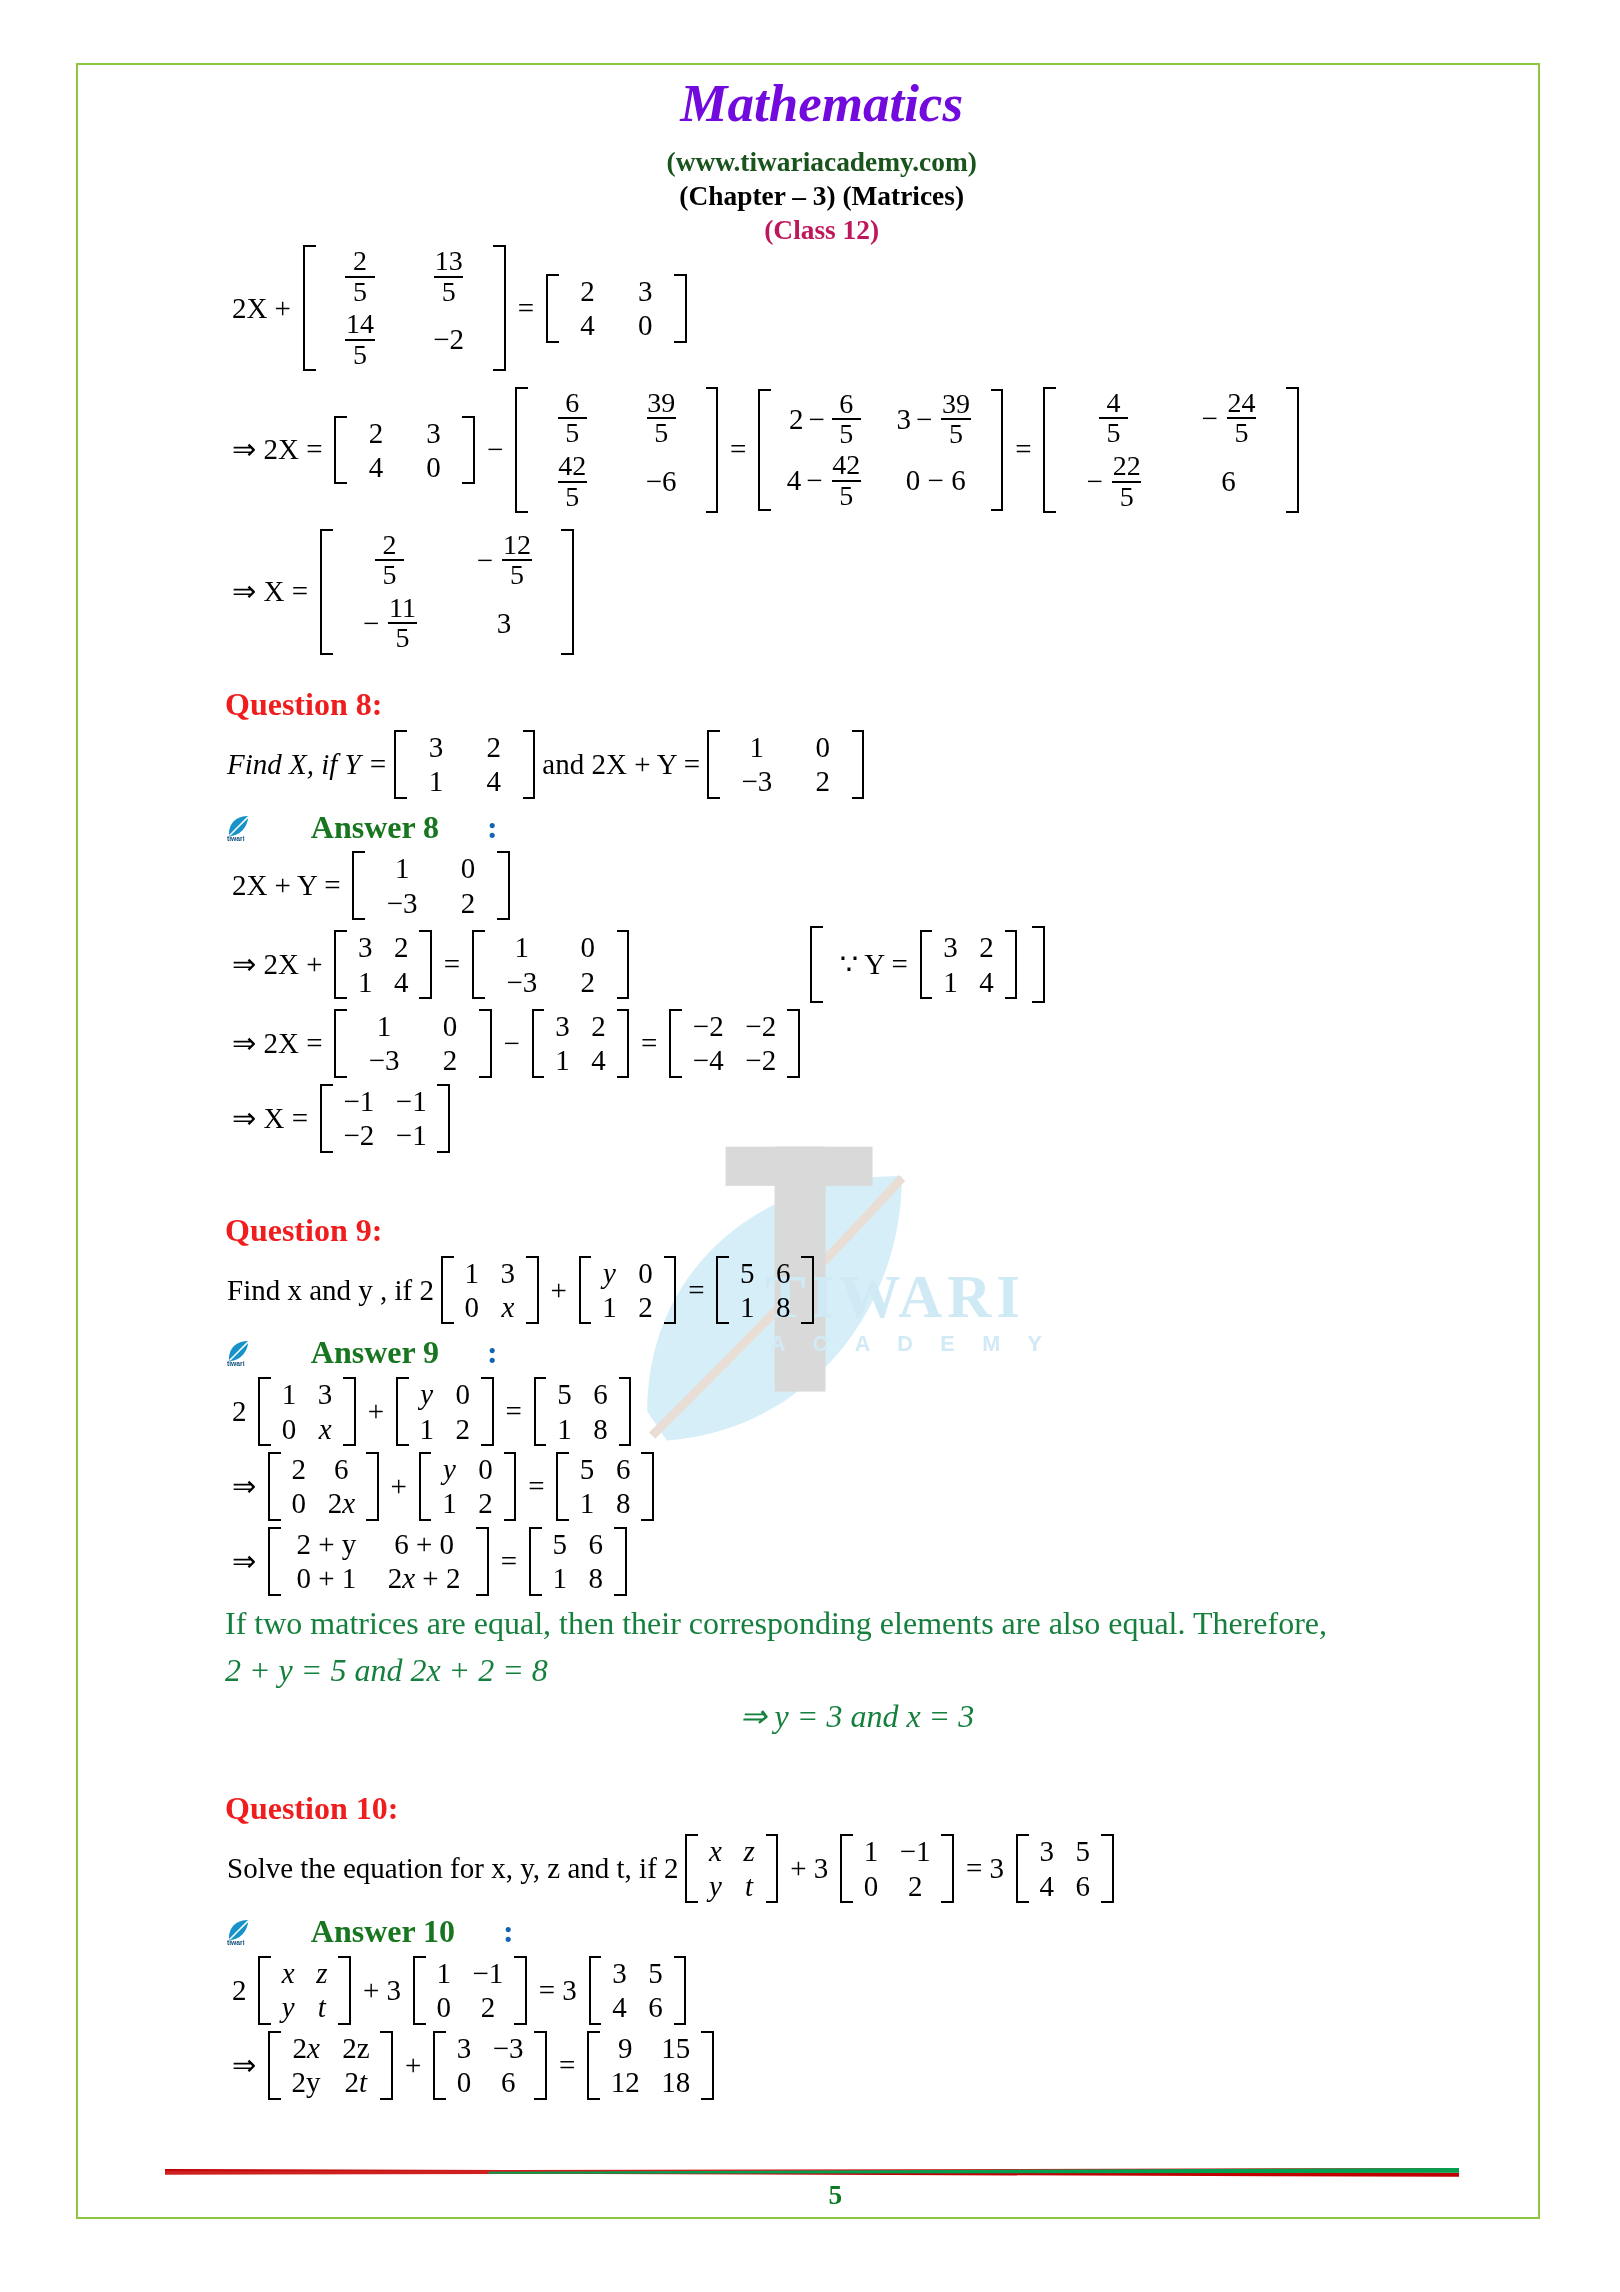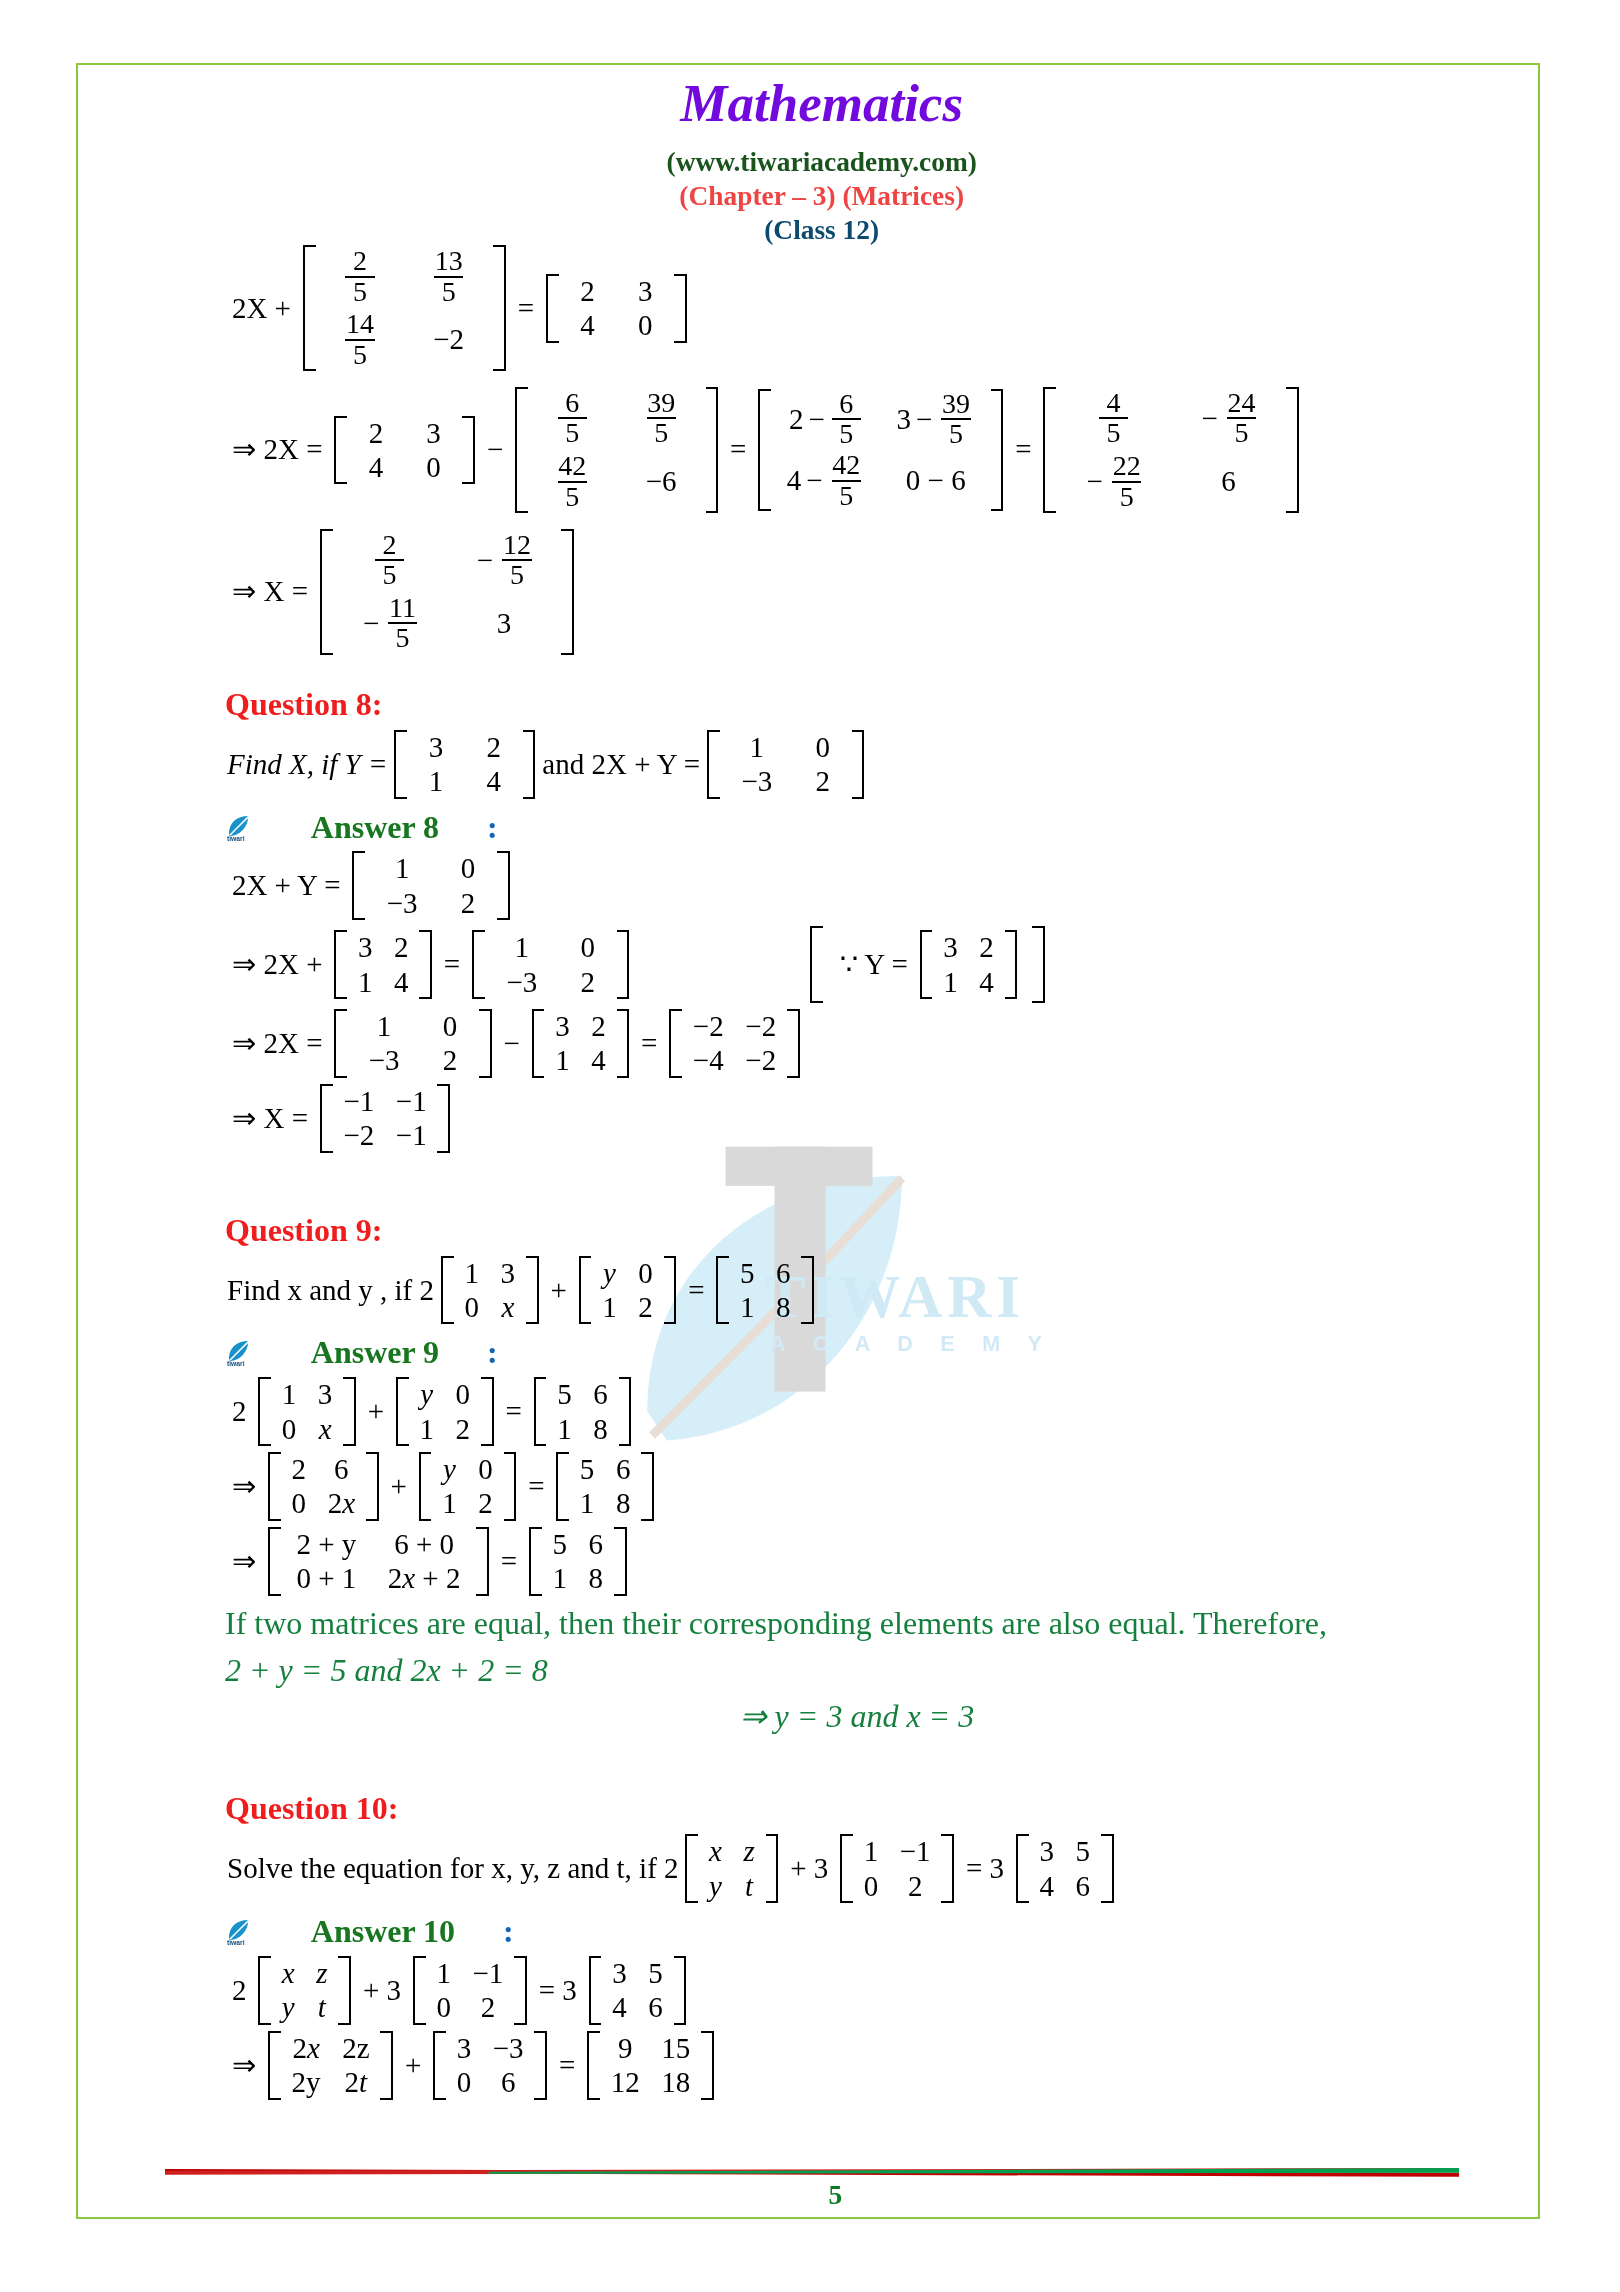--- a/index.html
+++ b/index.html
@@ -57,29 +57,29 @@
     font-size: 27.4px;
     color: #19541c;
     line-height: 1.25;
     margin-top: 13px;
     margin-left: 27.4px;
   }
   .hdr-chapter {
     font-family: "Liberation Serif", serif;
     font-weight: bold;
     font-size: 27.4px;
-    color: #ef4444;
+    color: #000000;
     line-height: 1.25;
     margin-left: 27.4px;
   }
   .hdr-class {
     font-family: "Liberation Serif", serif;
     font-weight: bold;
     font-size: 27.4px;
-    color: #0c4a6e;
+    color: #be185d;
     line-height: 1.25;
     margin-left: 27.4px;
   }
 
   
   #watermark {
     position: absolute;
     left: 608px;
     top: 1117px;
     width: 627px;

